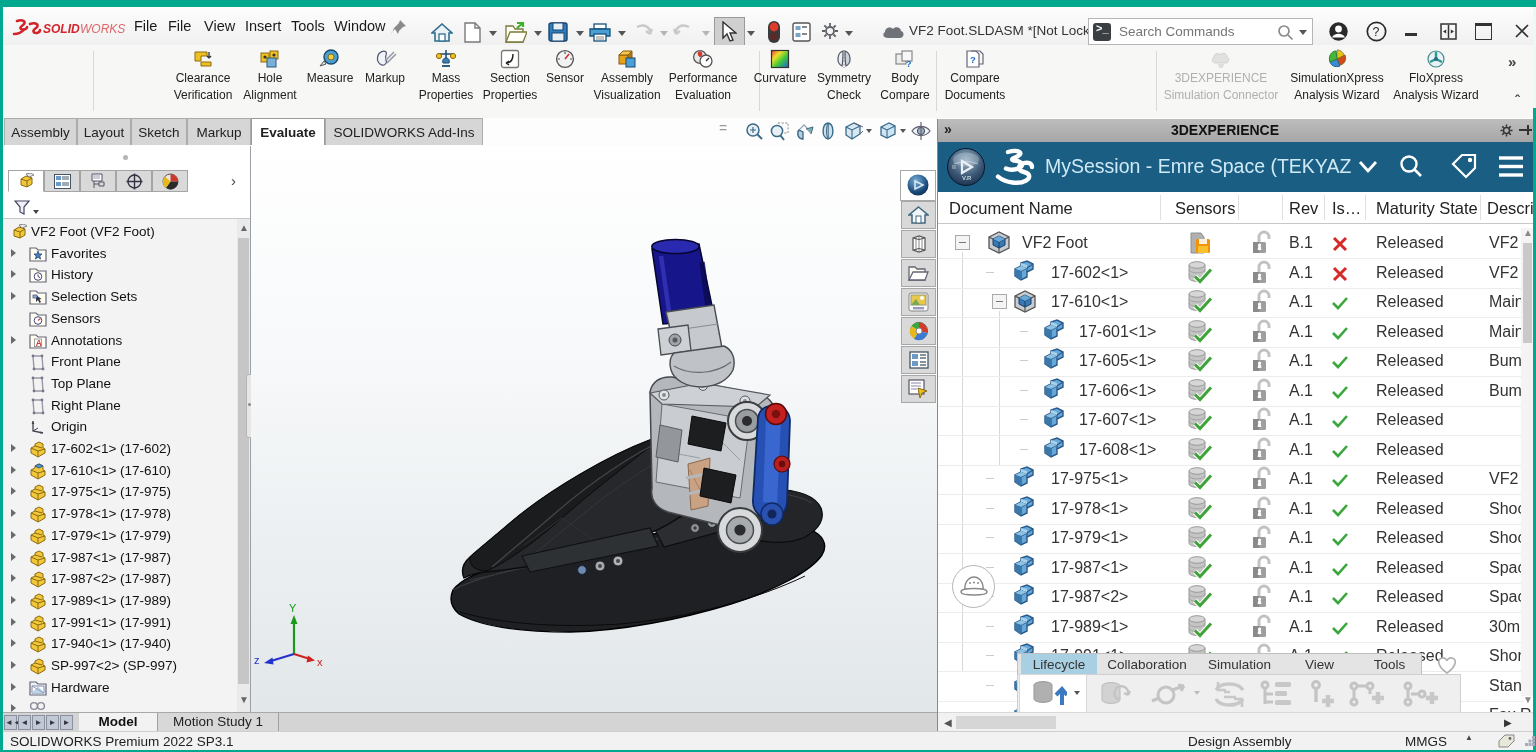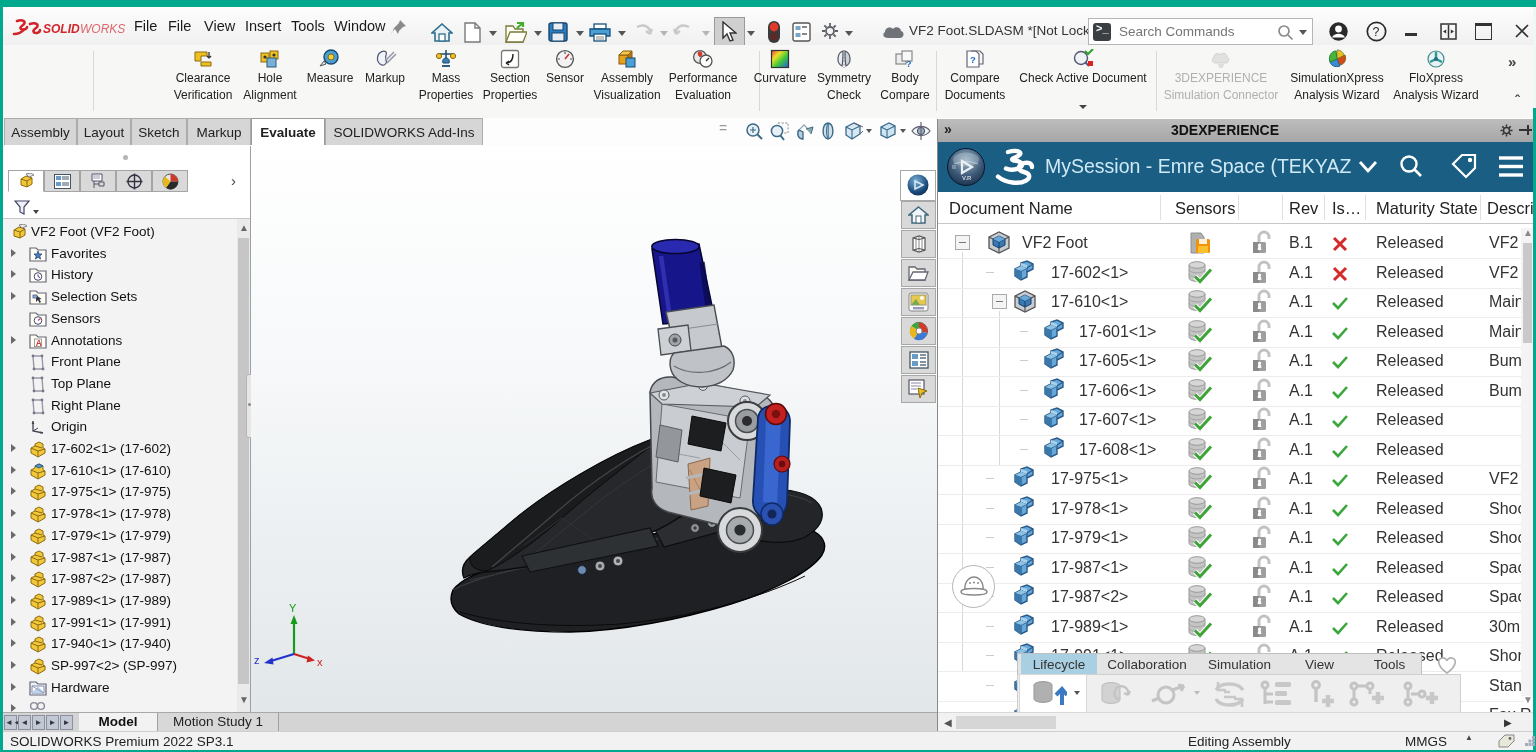--- a/index.html
+++ b/index.html
@@ -274,30 +274,20 @@
       <div class="rlbl">Body<br>Compare</div>
     </div>
     <div class="rbtn" style="left:936px;width:72px">
       <svg class="ric" width="20" height="20" viewBox="0 0 20 20">
           <path d="M2 2 L11 2 L14 5 L14 18 L2 18Z" fill="#fff" stroke="#667" stroke-width="1.2"></path>
           <path d="M6 2 L15 2 L18 5 L18 15 L14 15" fill="none" stroke="#667" stroke-width="1.2"></path>
           <text x="5" y="14" font-size="9.5" fill="#1a6abf" font-weight="bold" font-family="Liberation Sans,sans-serif">?</text>
         </svg>
       <div class="rlbl">Compare<br>Documents</div>
     </div>
-    <div class="rbtn" style="left:1010px;width:140px">
-      <svg class="ric" width="24" height="20" viewBox="0 0 24 20">
-          <circle cx="10" cy="9" r="6.5" fill="#eef2f4" stroke="#557" stroke-width="1.4"></circle>
-          <path d="M14 13 L18 17" stroke="#557" stroke-width="2"></path>
-          <path d="M14 2 L17 5 L22 0" fill="none" stroke="#2aa02a" stroke-width="2"></path>
-          <rect x="17" y="12" width="5" height="5" fill="#d22"></rect>
-        </svg>
-      <div class="rlbl">Check Active Document</div>
-      <div class="abs" style="left:66px;top:60px;border-left:4px solid transparent;border-right:4px solid transparent;border-top:4px solid #444"></div>
-    </div>
     <div class="rbtn gray" style="left:1158px;width:120px">
       <svg class="ric" width="22" height="20" viewBox="0 0 22 20" opacity="0.5">
           <path d="M6 14 C2 14 1 10 4 8 C4 5 8 3 10 6 C12 3 17 4 17 8 C20 9 19 14 16 14Z" fill="#ccc" stroke="#aaa"></path>
           <path d="M8 16 L14 16 M9 18 L13 18" stroke="#bbb" stroke-width="1.4"></path>
         </svg>
       <div class="rlbl">3DEXPERIENCE<br>Simulation Connector</div>
     </div>
     <div class="rbtn" style="left:1283px;width:102px">
       <svg class="ric" width="22" height="20" viewBox="0 0 22 20">
           <path d="M11 10 L11 1 C16 1 19 5 18 9Z" fill="#e8c21a" stroke="#886"></path>
@@ -1464,21 +1454,21 @@
     <div class="abs" style="left:1px;top:2px;width:13px;height:15px;background:#c2c8d4;border:1px solid #8a90a0;box-sizing:border-box;font-size:8px;color:#334;text-align:center;line-height:14px">◄◄</div>
     <div class="abs" style="left:15px;top:2px;width:13px;height:15px;background:#c2c8d4;border:1px solid #8a90a0;box-sizing:border-box;font-size:8px;color:#334;text-align:center;line-height:14px">◄</div>
     <div class="abs" style="left:29px;top:2px;width:13px;height:15px;background:#c2c8d4;border:1px solid #8a90a0;box-sizing:border-box;font-size:8px;color:#334;text-align:center;line-height:14px">►</div>
     <div class="abs" style="left:43px;top:2px;width:13px;height:15px;background:#c2c8d4;border:1px solid #8a90a0;box-sizing:border-box;font-size:8px;color:#334;text-align:center;line-height:14px">►</div>
     <div class="abs" style="left:57px;top:2px;width:13px;height:15px;background:#c2c8d4;border:1px solid #8a90a0;box-sizing:border-box;font-size:8px;color:#334;text-align:center;line-height:14px">►</div>
     <div class="abs" style="left:76px;top:0;width:78px;height:19px;background:#f2f2f2;border-right:1px solid #a0a0a0;font-weight:bold;font-size:13.5px;color:#111;text-align:center;line-height:18px">Model</div>
     <div class="abs" style="left:155px;top:0;width:120px;height:19px;background:#d8d8d8;border-right:1px solid #a0a0a0;font-size:13.5px;color:#222;text-align:center;line-height:18px">Motion Study 1</div>
   </div>
   <div id="statusbar" class="abs">
     <span class="abs" style="left:7px;top:2px">SOLIDWORKS Premium 2022 SP3.1</span>
-    <span class="abs" style="left:1185px;top:2px">Editing Assembly</span>
+    <span class="abs" style="left:1185px;top:2px">Design Assembly</span>
     <span class="abs" style="left:1402px;top:2px">MMGS</span>
     <span class="abs" style="left:1462px;top:1px;font-size:8px;color:#444">▲</span>
     <svg class="abs" style="left:1495px;top:2px" width="17" height="14" viewBox="0 0 17 14">
         <path d="M1 7 L7 1 L16 1 L16 7 L10 13 L1 13Z" fill="#e8e8d8" stroke="#888"></path>
         <circle cx="12" cy="4.5" r="1.4" fill="#666"></circle>
       </svg>
     <svg class="abs" style="left:1522px;top:4px" width="10" height="10" viewBox="0 0 10 10">
         <g fill="#aab">
           <rect x="7" y="0" width="3" height="3"></rect>
           <rect x="3.5" y="3.5" width="3" height="3"></rect>

